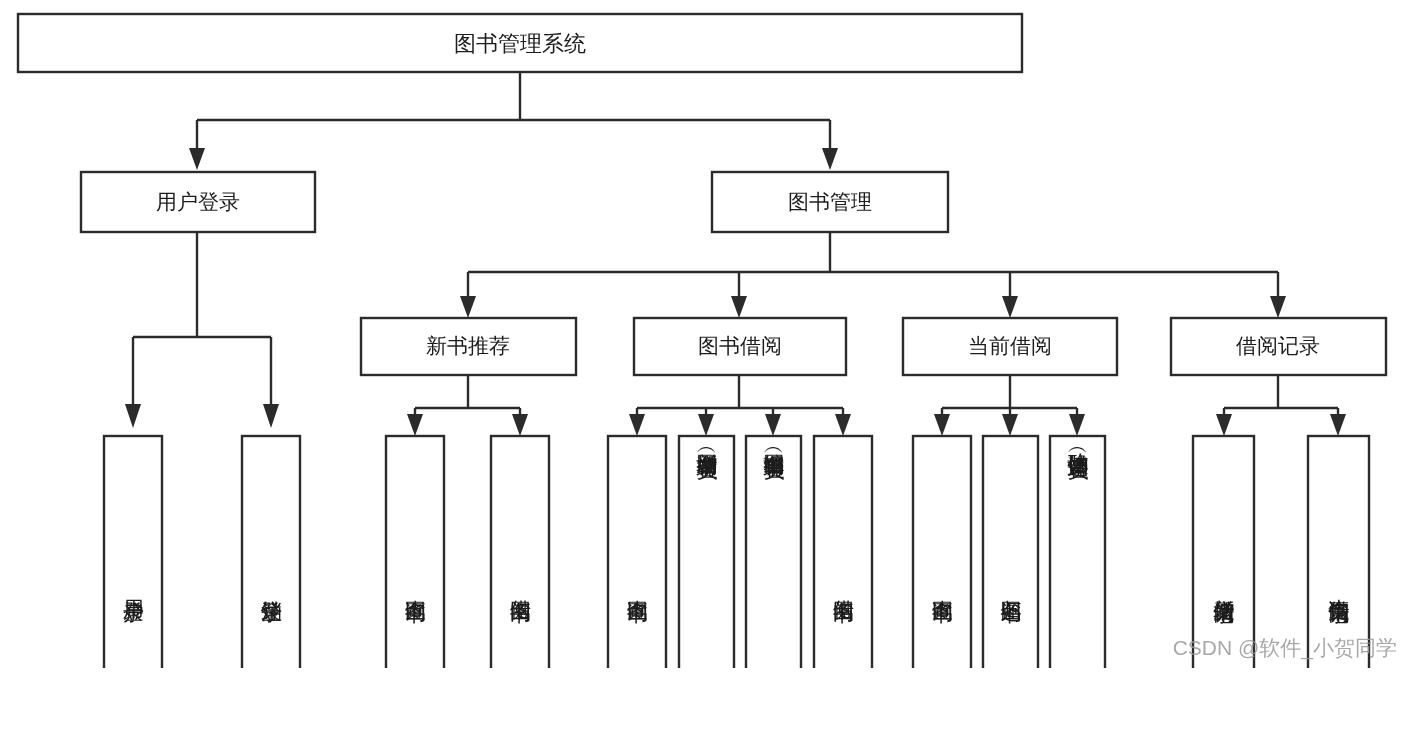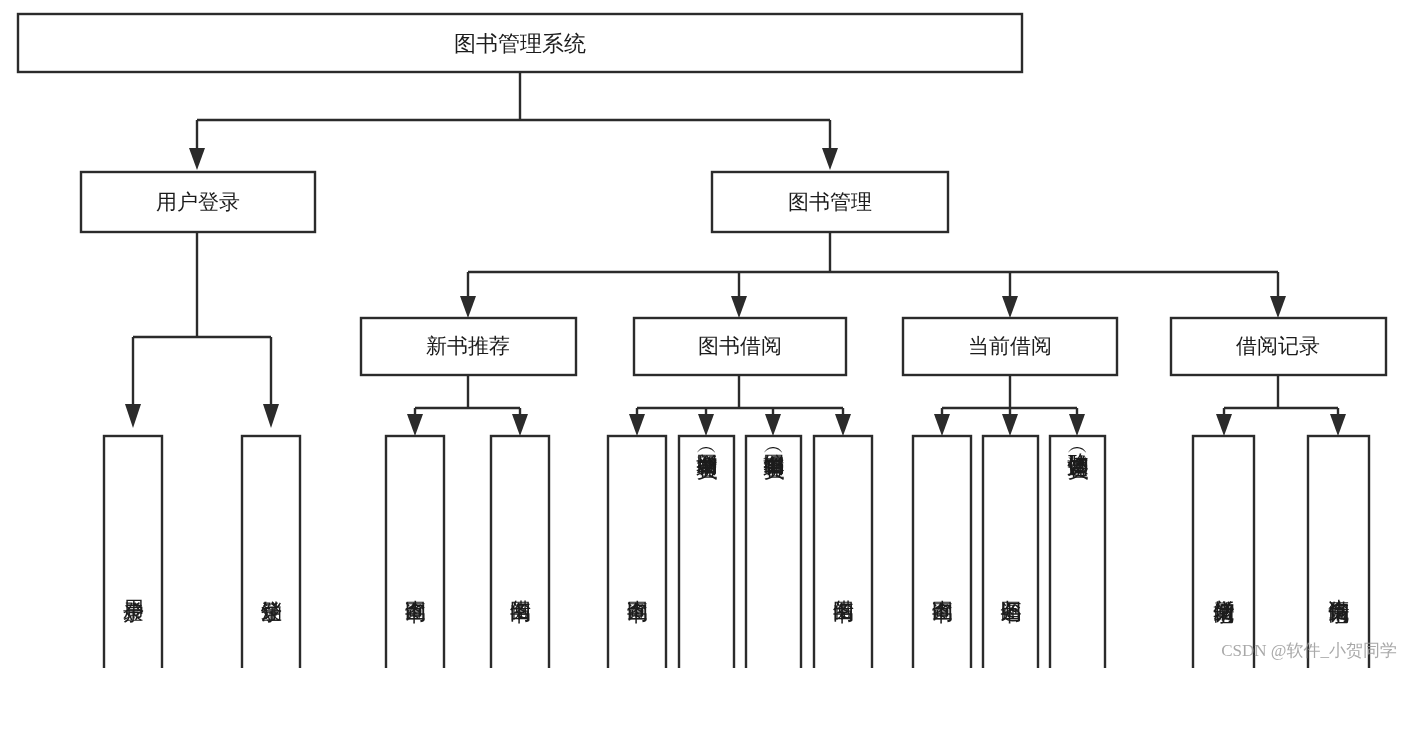--- a/index.html
+++ b/index.html
@@ -69,22 +69,22 @@
     color: #1c1c1c;
     line-height: 1.18;
     letter-spacing: 1px;
     white-space: nowrap;
     text-align: center;
   }
   .watermark {
     position: absolute;
     right: 8px;
     bottom: 6px;
-    font-family: Liberation Serif, serif;
-    font-size: 17px;
+    font-family: Liberation Sans, sans-serif;
+    font-size: 21px;
     color: #9a9a9a;
     opacity: 0.85;
     white-space: nowrap;
     pointer-events: none;
   }
 </style>
 </head>
 <body>
 
 <div id="diagram-root">

